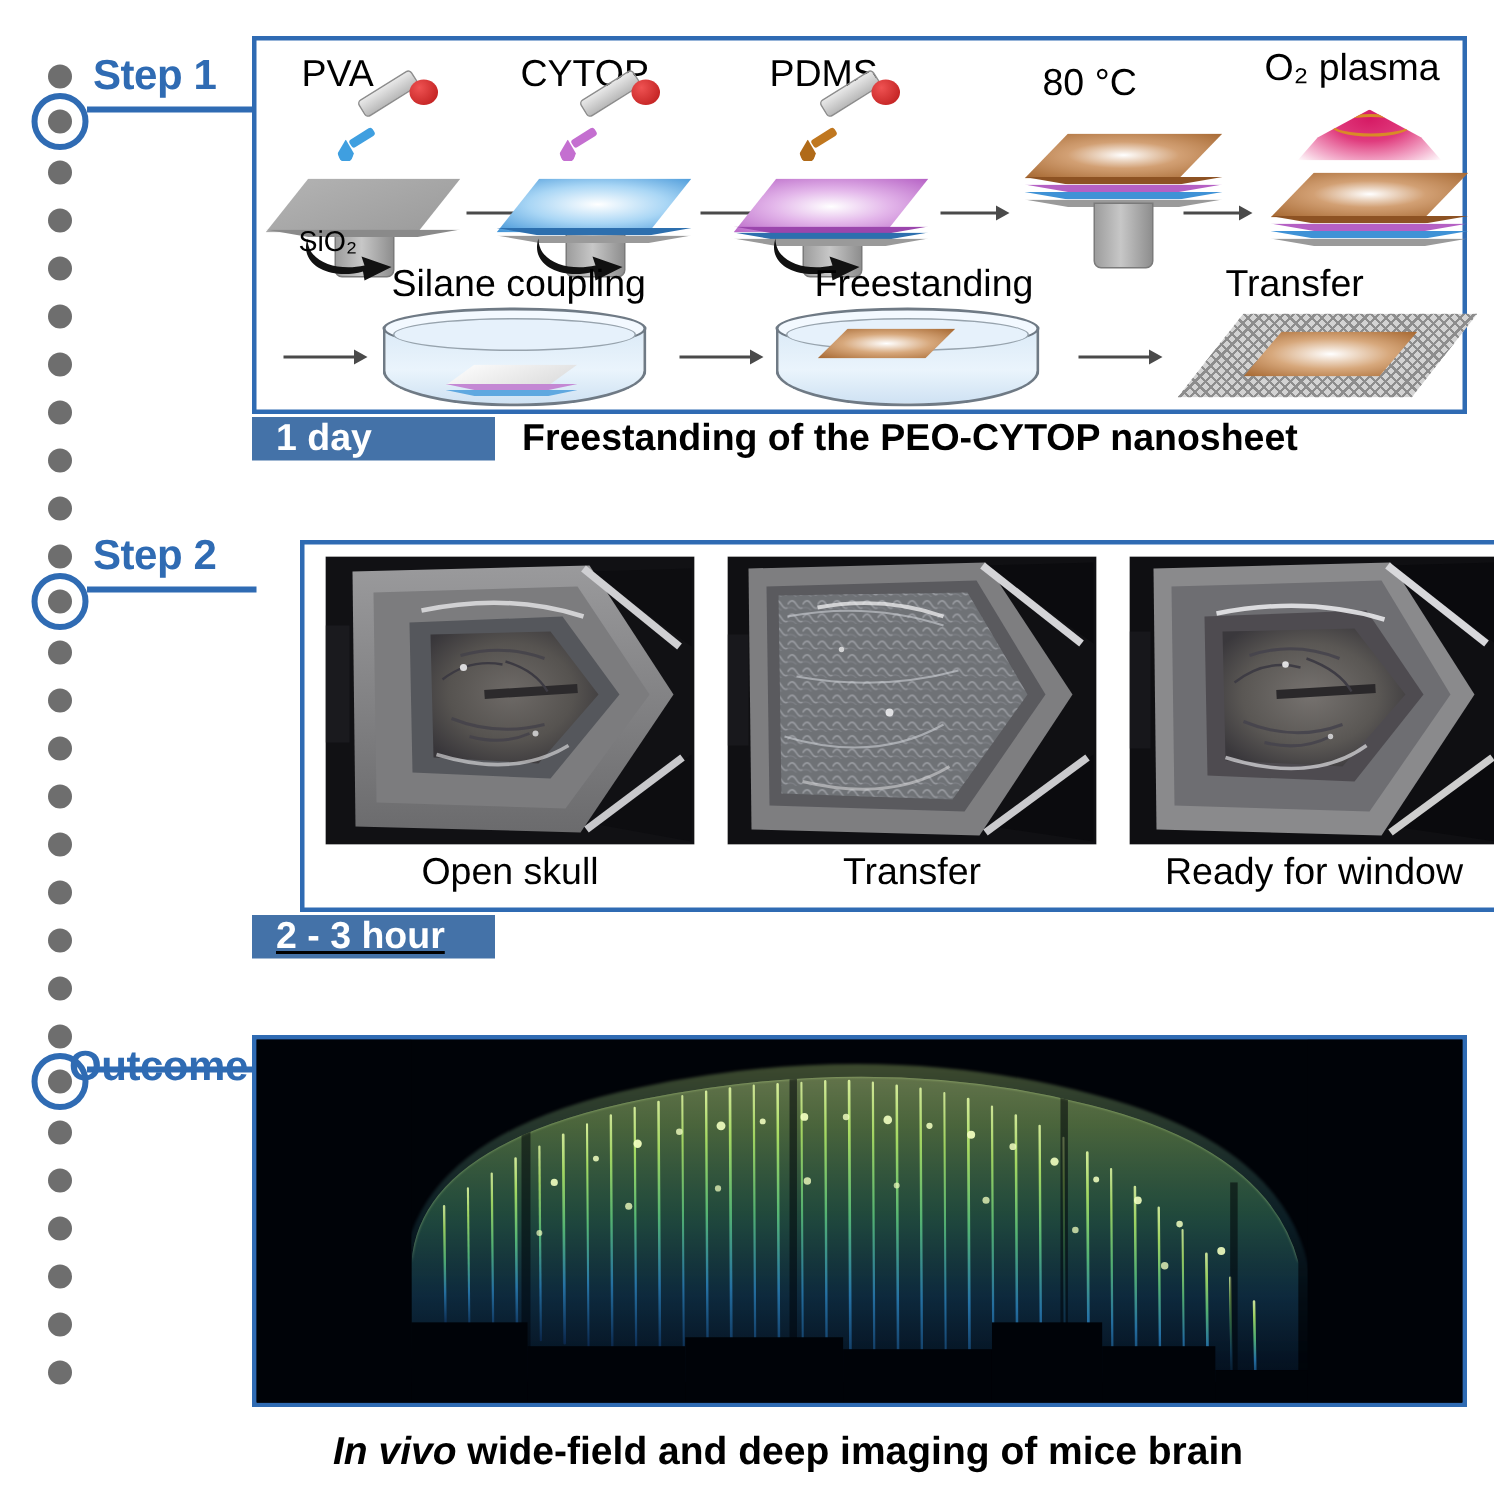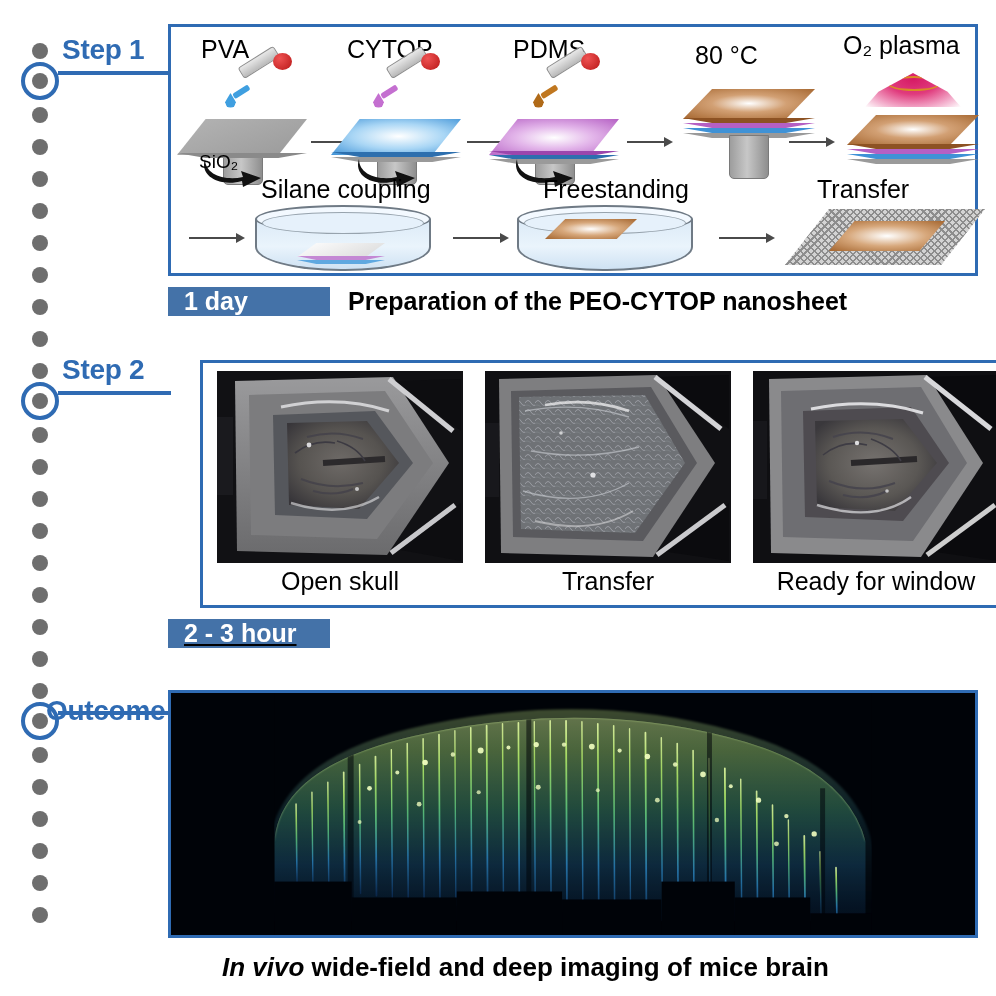--- a/index.html
+++ b/index.html
@@ -33,21 +33,21 @@
   .step-label {
     position: absolute; color: #2f6bb3;
     font-size: 28px; font-weight: bold; letter-spacing: -0.3px;
     white-space: nowrap;
   }
 
   
   .panel {
     position: absolute; border: 3px solid #2f6bb3; background: #ffffff;
   }
-  .caption-row { position: absolute; display: flex; align-items: flex-end; height: 38px; }
+  .caption-row { position: absolute; display: flex; align-items: flex-start; height: 38px; }
   .badge {
     background: #4472a8; color: #ffffff;
     font-size: 25px; font-weight: bold;
     display: flex; align-items: center; padding: 0 16px;
     white-space: nowrap;
   }
   .cap-text {
     color: #000000; font-size: 25px; font-weight: bold;
     display: flex; align-items: center; padding-left: 18px;
     white-space: nowrap;
@@ -364,21 +364,21 @@
     <div class="arrow-head" style="left:595px; top:206px;"></div>
 
     <div class="hatch" style="left:614px; top:182px;"></div>
     <div style="position:absolute; left:658px; top:194px; width:116px; height:30px;
                 background:radial-gradient(ellipse at 50% 50%, #ffffff 0%, #d7a87c 48%, #a4652e 100%);
                 clip-path:polygon(22% 0,100% 0,78% 100%,0 100%);"></div>
   </div>
 
   <div class="caption-row" style="left:168px; top:278px;">
     <div class="badge" style="width:162px;">1 day</div>
-    <div class="cap-text">Preparation of the PEO-CYTOP nanosheet</div>
+    <div class="cap-text">Freestanding of the PEO-CYTOP nanosheet</div>
   </div>
 
   <div class="panel" style="left:168px; top:360px; width:810px; height:248px;margin-left:32px;">
 
     <div class="photo" style="left:14px; top:8px; width:246px; height:192px;">
       <svg viewBox="0 0 246 192" width="246" height="192">
         <defs>
           <radialGradient id="skullG" cx="48%" cy="46%" r="62%">
             <stab></stab>
             <stop offset="0%" stop-color="#6e6a67"></stop>

